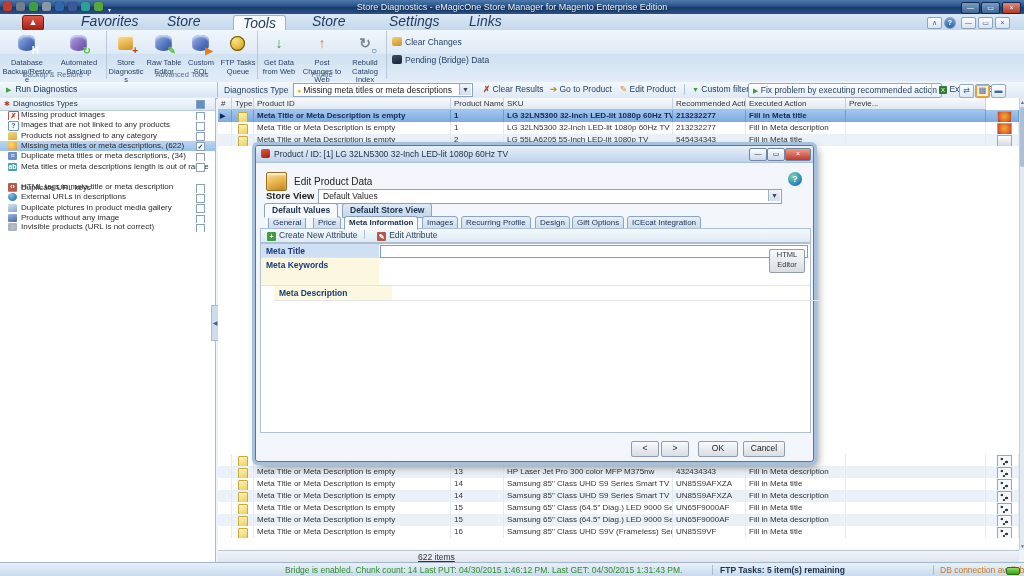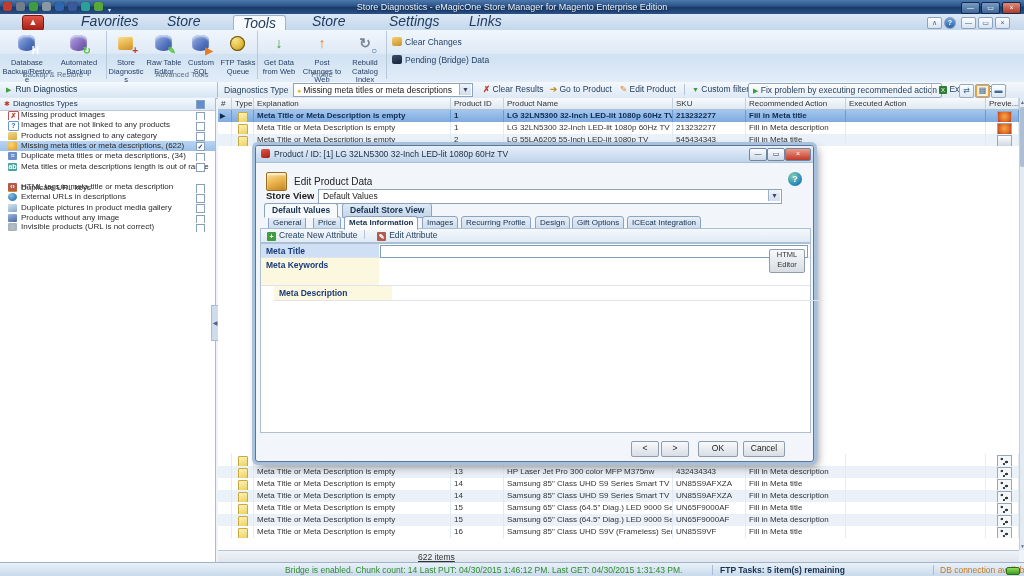--- a/index.html
+++ b/index.html
@@ -351,21 +351,20 @@
       <span class="sb-lbl">Invisible products (URL is not correct)</span>
         <span class="cb"></span>
     </div>
   </div>
   <div id="splitter-arrow" class="abs">◀</div>
 
   <div id="tbl" class="abs">
     <div class="tgrid">
       <div class="th">#</div>
       <div class="th">Type</div>
-      <div class="th">Explanation</div>
       <div class="th">Product ID</div>
       <div class="th">Product Name</div>
       <div class="th">SKU</div>
       <div class="th">Recommended Action</div>
       <div class="th">Executed Action</div>
       <div class="th">Previe...</div>
     </div>
 
     <div class="tgrid trow sel">
       <div class="td rowarrow">▶</div>

